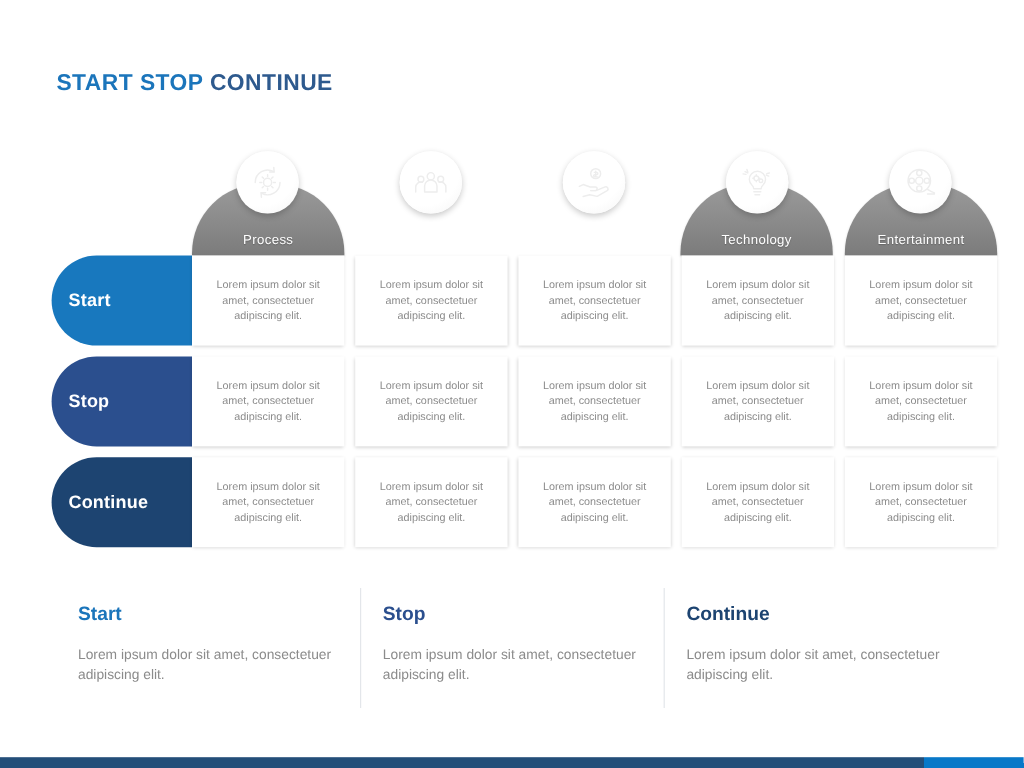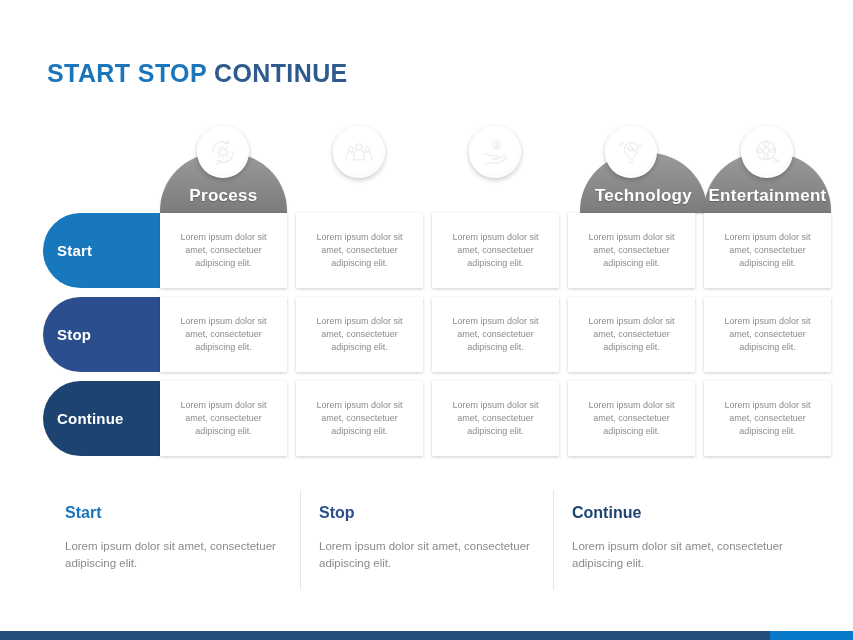--- a/index.html
+++ b/index.html
@@ -14,21 +14,21 @@
     overflow: hidden;
     font-family: "Liberation Sans", sans-serif;
     -webkit-font-smoothing: antialiased;
   }
 
   
   .slide-title {
     position: absolute;
     left: 47px;
     top: 59px;
-    font-size: 25px;
+    font-size: 19px;
     font-weight: bold;
     letter-spacing: 0.4px;
     white-space: nowrap;
   }
   .title-a { color: #1b75bb; }
   .title-b { color: #2e5a8e; }
 
   
   .matrix {
     position: absolute;
@@ -55,22 +55,22 @@
     background: linear-gradient(180deg, #9a9a9a 0%, #8d8d8d 45%, #7b7b7b 100%);
     box-shadow: 0 1px 2px rgba(0,0,0,0.18);
   }
   .arch-label {
     position: absolute;
     left: 0;
     right: 0;
     bottom: 7px;
     text-align: center;
     color: #ffffff;
-    font-size: 17px;
-    font-weight: bold;
+    font-size: 11px;
+    font-weight: normal;
     letter-spacing: 0.3px;
     text-shadow: 0 1px 1px rgba(0,0,0,0.25);
   }
   .icon-bubble {
     position: absolute;
     top: 0;
     width: 52px;
     height: 52px;
     border-radius: 50%;
     background: radial-gradient(circle at 38% 30%, #ffffff 0%, #ffffff 62%, #f4f4f4 100%);
@@ -222,21 +222,21 @@
 
     <div class="icon-bubble" style="left:309px">
       <svg width="30" height="30" viewBox="0 0 32 32" fill="none" stroke="#ededed" stroke-width="1.3" stroke-linecap="round" stroke-linejoin="round">
         <circle cx="17.5" cy="8.2" r="4.4"></circle>
         <path d="M17.5 6.1v4.2M16.3 7.1h2.1a1 1 0 0 1 0 2h-1.7a1 1 0 0 0 0 2h2.2"></path>
         <path d="M3 19.5l3.4-1.6 6.2 2.2h4.6a1.6 1.6 0 0 1 0 3.2h-4.1"></path>
         <path d="M13.1 23.3h4.6l8.2-3.3a1.9 1.9 0 0 1 1.8 3.3l-8.9 5.1-6.6-1.4-5.8 1.5"></path>
       </svg>
     </div>
 
-    <div class="arch" style="left:420px">
+    <div class="arch" style="left:407px">
       <div class="arch-label">Technology</div>
     </div>
     <div class="icon-bubble" style="left:445px">
       <svg width="30" height="30" viewBox="0 0 32 32" fill="none" stroke="#ededed" stroke-width="1.25" stroke-linecap="round" stroke-linejoin="round">
         <path d="M11.4 18.6a7.2 7.2 0 1 1 9.6 0c-1 .9-1.4 1.8-1.5 3h-6.6c-.1-1.2-.5-2.1-1.5-3z"></path>
         <path d="M13 24.3h6.2M14 27h4.2"></path>
         <circle cx="15.2" cy="12.3" r="2.1"></circle>
         <circle cx="19.3" cy="14.6" r="1.6"></circle>
         <path d="M15.2 9.2v1M15.2 14.4v1M12.1 12.3h1M17.3 12.3h1"></path>
         <path d="M5.2 6.4l2.4 1.2M6.8 4.4l.9 2.6M3.4 8.4l2.6.5"></path>

